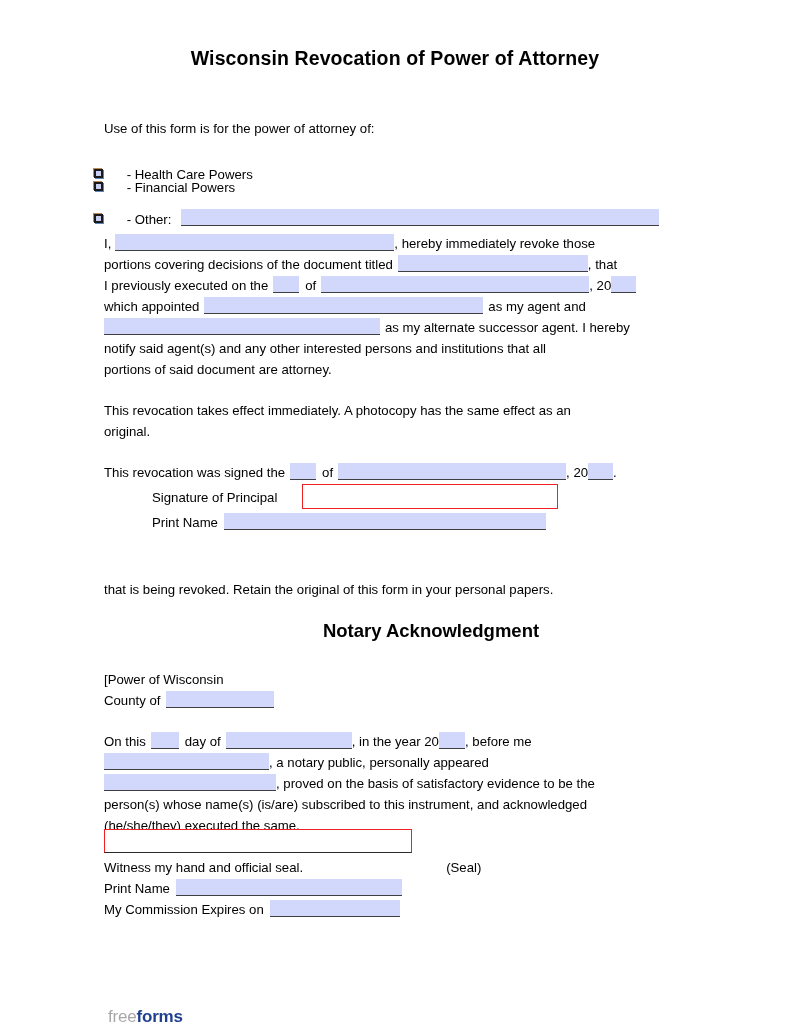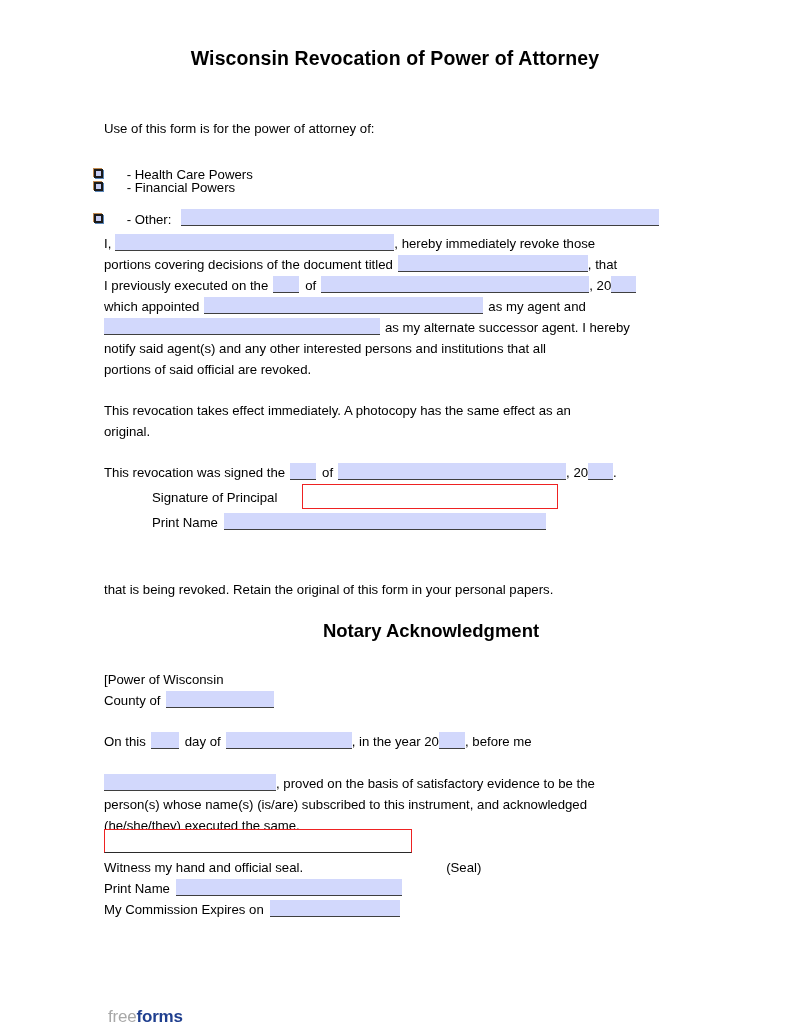--- a/index.html
+++ b/index.html
@@ -162,21 +162,21 @@
 
   <div class="line" style="top:296px">
     <span>which appointed</span><span class="fld" style="width:279px;margin-left:5px"></span><span style="margin-left:5px">as my agent and</span>
   </div>
 
   <div class="line" style="top:317px">
     <span class="fld" style="width:276px"></span><span style="margin-left:5px">as my alternate successor agent. I hereby</span>
   </div>
 
   <div class="line" style="top:338px">notify said agent(s) and any other interested persons and institutions that all</div>
-  <div class="line" style="top:359px">portions of said official are revoked.</div>
+  <div class="line" style="top:359px">portions of said document are attorney.</div>
 
   <div class="line" style="top:400px">This revocation takes effect immediately. A photocopy has the same effect as an</div>
   <div class="line" style="top:421px">original.</div>
 
   <div class="line" style="top:462px">
     <span>This revocation was signed the</span><span class="fld" style="width:26px;margin-left:5px"></span><span style="margin-left:6px">of</span><span class="fld" style="width:228px;margin-left:5px"></span><span>, 20</span><span class="fld" style="width:25px"></span><span>.</span>
   </div>
 
   <div class="line" style="top:487px;left:152px">
     <span>Signature of Principal</span>
@@ -193,20 +193,23 @@
 
   <div class="line" style="top:669px">[Power of Wisconsin</div>
   <div class="line" style="top:690px">
     <span>County of</span><span class="fld" style="width:108px;margin-left:6px"></span>
   </div>
 
   <div class="line" style="top:731px">
     <span>On this</span><span class="fld" style="width:28px;margin-left:5px"></span><span style="margin-left:6px">day of</span><span class="fld" style="width:126px;margin-left:5px"></span><span>, in the year 20</span><span class="fld" style="width:26px"></span><span>, before me</span>
   </div>
 
+  <div class="line" style="top:752px">
+    <span class="fld" style="width:165px"></span><span>, a notary public, personally appeared</span>
+  </div>
 
   <div class="line" style="top:773px">
     <span class="fld" style="width:172px"></span><span>, proved on the basis of satisfactory evidence to be the</span>
   </div>
 
   <div class="line" style="top:794px">person(s) whose name(s) (is/are) subscribed to this instrument, and acknowledged</div>
   <div class="line" style="top:815px">(he/she/they) executed the same.</div>
 
   <div class="sigbox underlined" style="left:104px;top:829px;width:308px;height:24px"></div>
 

